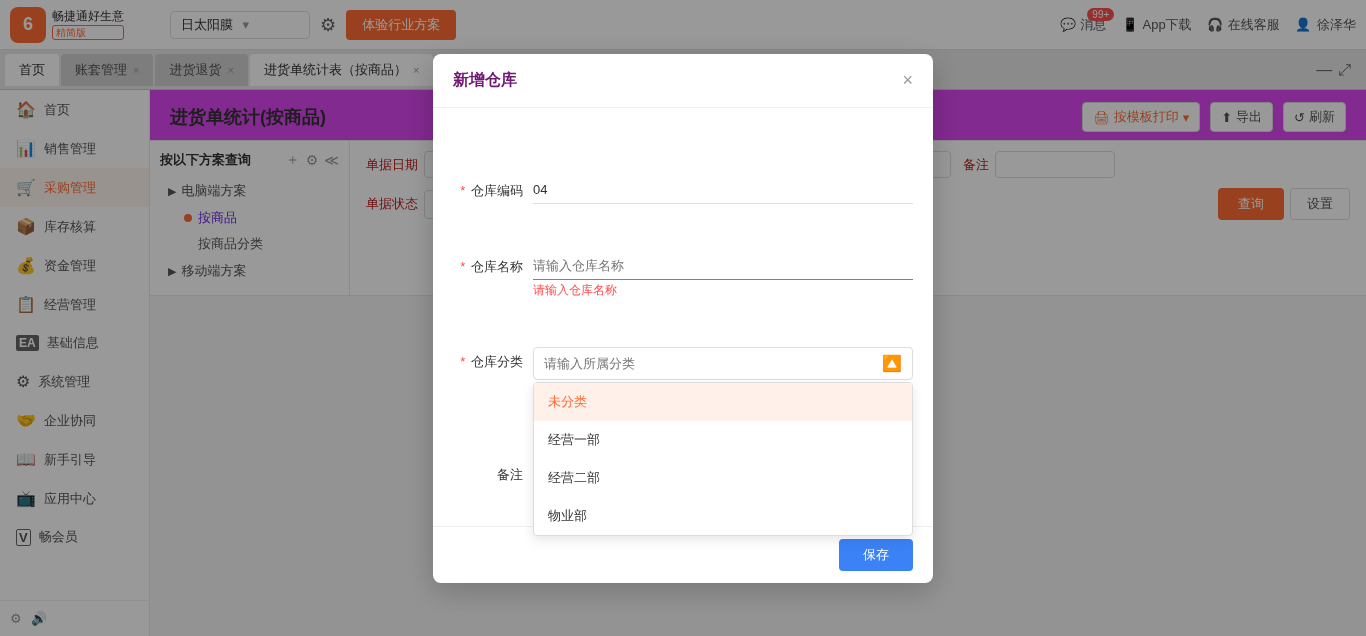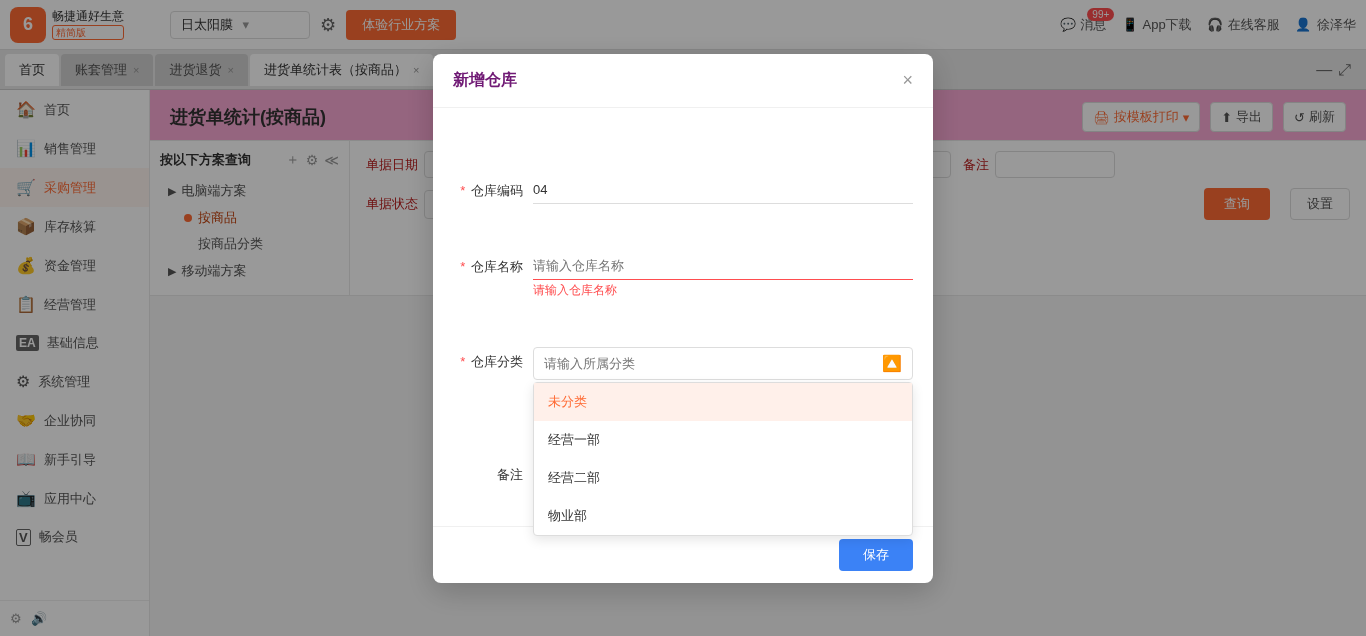--- a/index.html
+++ b/index.html
@@ -173,21 +173,21 @@
 
     
     .content-area {
       flex: 1;
       display: flex;
       flex-direction: column;
       background: #f5f5f5;
       position: relative;
     }
     .page-header {
-      background: #f9a8d4;
+      background: #d946ef;
       padding: 12px 20px 8px;
       border-bottom: 1px solid #e8e8e8;
       display: flex;
       align-items: center;
       justify-content: space-between;
     }
     .page-title { font-size: 18px; font-weight: bold; color: #333; }
     .header-actions { display: flex; align-items: center; gap: 10px; }
     .print-btn {
       display: flex;
@@ -261,21 +261,21 @@
     .filter-scheme-item .arrow { margin-right: 5px; font-size: 11px; }
     .filter-sub-item {
       padding: 4px 8px 4px 24px;
       cursor: pointer;
       font-size: 13px;
       color: #555;
       display: flex;
       align-items: center;
       gap: 6px;
     }
-    .filter-sub-item.active { color: #c2410c; }
+    .filter-sub-item.active { color: #6d28d9; }
     .orange-dot { width: 8px; height: 8px; background: #ff6b35; border-radius: 50%; display: inline-block; }
 
     .filter-main {
       flex: 1;
       padding: 10px 16px;
       display: flex;
       flex-direction: column;
       gap: 10px;
     }
     .filter-row {
@@ -654,21 +654,21 @@
           <div class="filter-field">
             <span class="filter-label">单据状态</span>
             <select class="filter-select">
               <option></option>
             </select>
           </div>
           <div class="filter-field">
             <span class="filter-label">商品</span>
             <span class="dots-btn">···</span>
           </div>
-          <div style="margin-left:auto;display:flex;gap:20px;">
+          <div style="margin-left:auto;display:flex;gap:6px;">
             <button class="query-btn">查询</button>
             <button class="settings-btn2">设置</button>
           </div>
         </div>
       </div>
     </div>
 
     <div class="empty-notice">
       <div style="display:flex;align-items:center;gap:6px;">
         <span style="width:20px;height:20px;border-radius:50%;background:#ddd;display:flex;align-items:center;justify-content:center;font-size:12px;">⊙</span>

